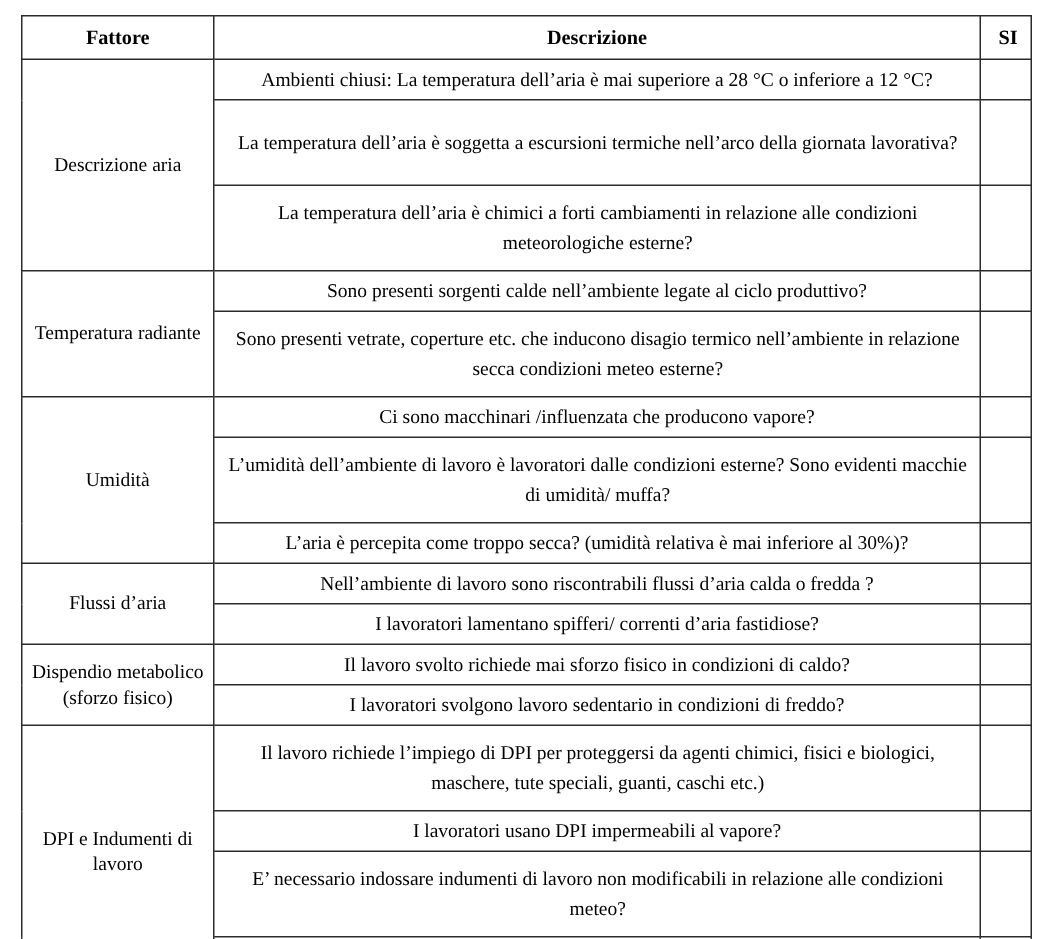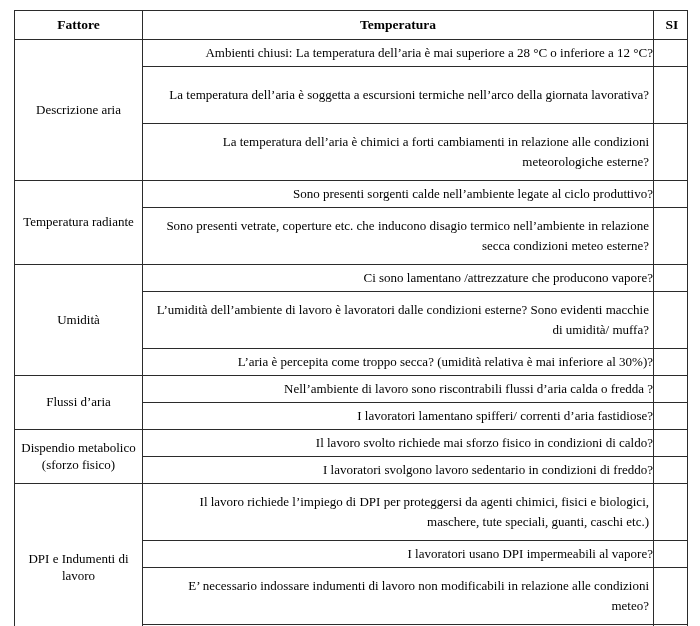--- a/index.html
+++ b/index.html
@@ -58,21 +58,21 @@
   }
 
   td.factor {
     text-align: center;
     font-size: 13px;
     line-height: 1.28;
     padding: 2px 3px;
   }
 
   td.desc {
-    text-align: right;
+    text-align: center;
     font-size: 13px;
     line-height: 1.42;
     padding: 4px 4px 4px 5px;
   }
   td.desc.two-line {
     line-height: 1.55;
     padding: 5px 4px 5px 5px;
   }
 
   td.si {
@@ -89,21 +89,21 @@
 <div class="sheet">
   <table class="checklist">
     <colgroup>
       <col class="c-factor">
       <col class="c-desc">
       <col class="c-si">
     </colgroup>
     <thead>
       <tr>
         <th>Fattore</th>
-        <th>Temperatura</th>
+        <th>Descrizione</th>
         <th class="h-si">SI</th>
       </tr>
     </thead>
     <tbody id="table-body">
         <tr class="r-h28">
           <td class="factor" rowspan="3">Descrizione aria</td>
           <td class="desc">Ambienti chiusi: La temperatura dell’aria è mai superiore a 28 °C o inferiore a 12 °C?</td>
           <td class="si"></td>
         </tr>
         <tr class="r-h48">
@@ -118,21 +118,21 @@
           <td class="factor" rowspan="2">Temperatura radiante</td>
           <td class="desc">Sono presenti sorgenti calde nell’ambiente legate al ciclo produttivo?</td>
           <td class="si"></td>
         </tr>
         <tr class="r-h48">
           <td class="desc two-line">Sono presenti vetrate, coperture etc.  che inducono disagio termico nell’ambiente  in relazione secca condizioni meteo esterne?</td>
           <td class="si"></td>
         </tr>
         <tr class="r-h28">
           <td class="factor" rowspan="3">Umidità</td>
-          <td class="desc">Ci sono lamentano /attrezzature che producono vapore?</td>
+          <td class="desc">Ci sono macchinari /influenzata che producono vapore?</td>
           <td class="si"></td>
         </tr>
         <tr class="r-h48">
           <td class="desc two-line">L’umidità dell’ambiente di lavoro è lavoratori dalle condizioni esterne? Sono evidenti macchie di umidità/ muffa?</td>
           <td class="si"></td>
         </tr>
         <tr class="r-h28">
           <td class="desc">L’aria è percepita come troppo secca? (umidità relativa è mai inferiore al 30%)?</td>
           <td class="si"></td>
         </tr>

